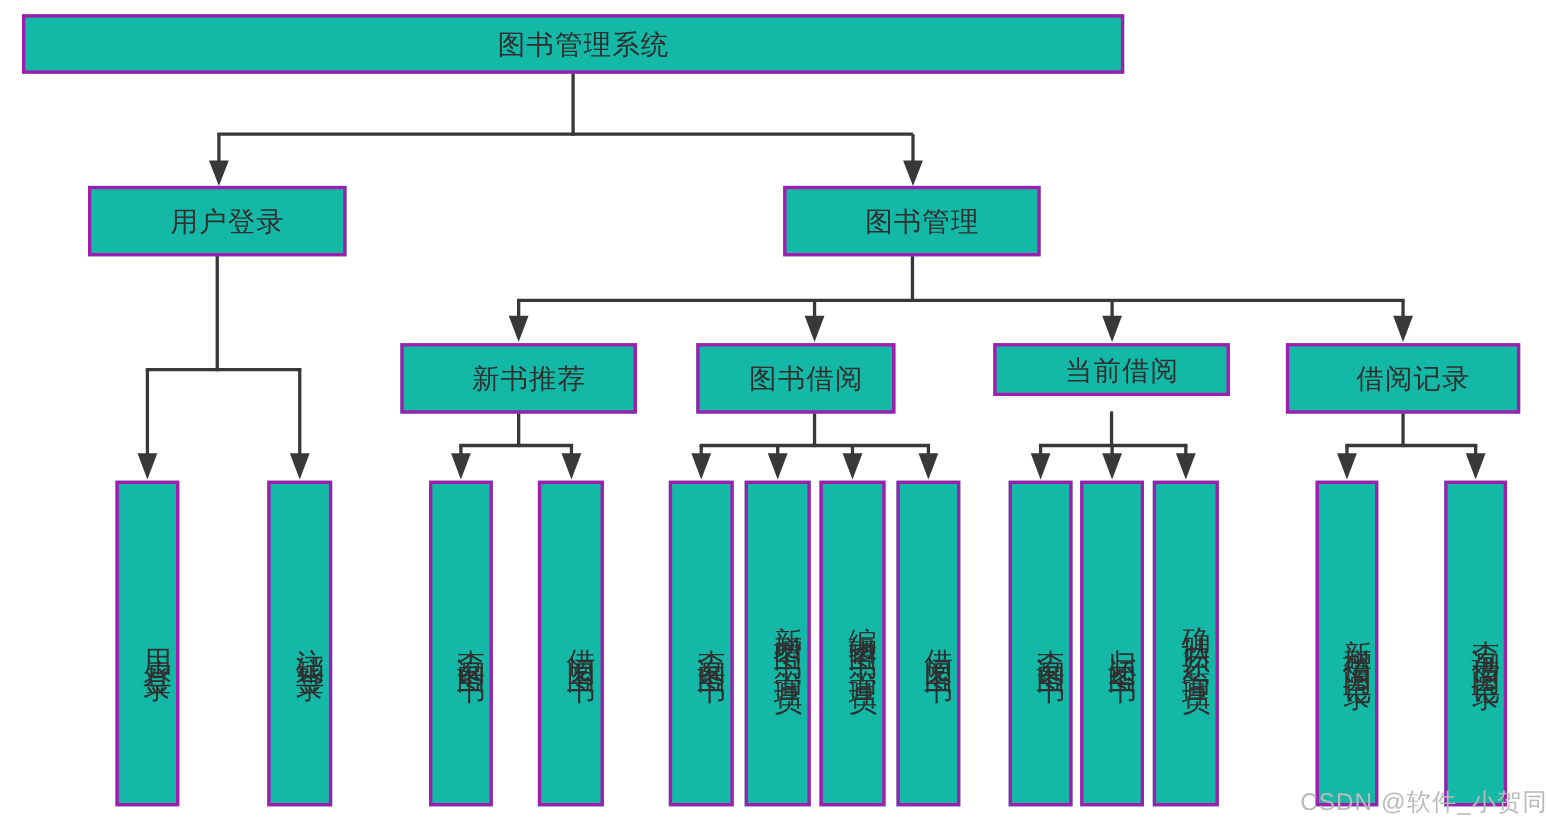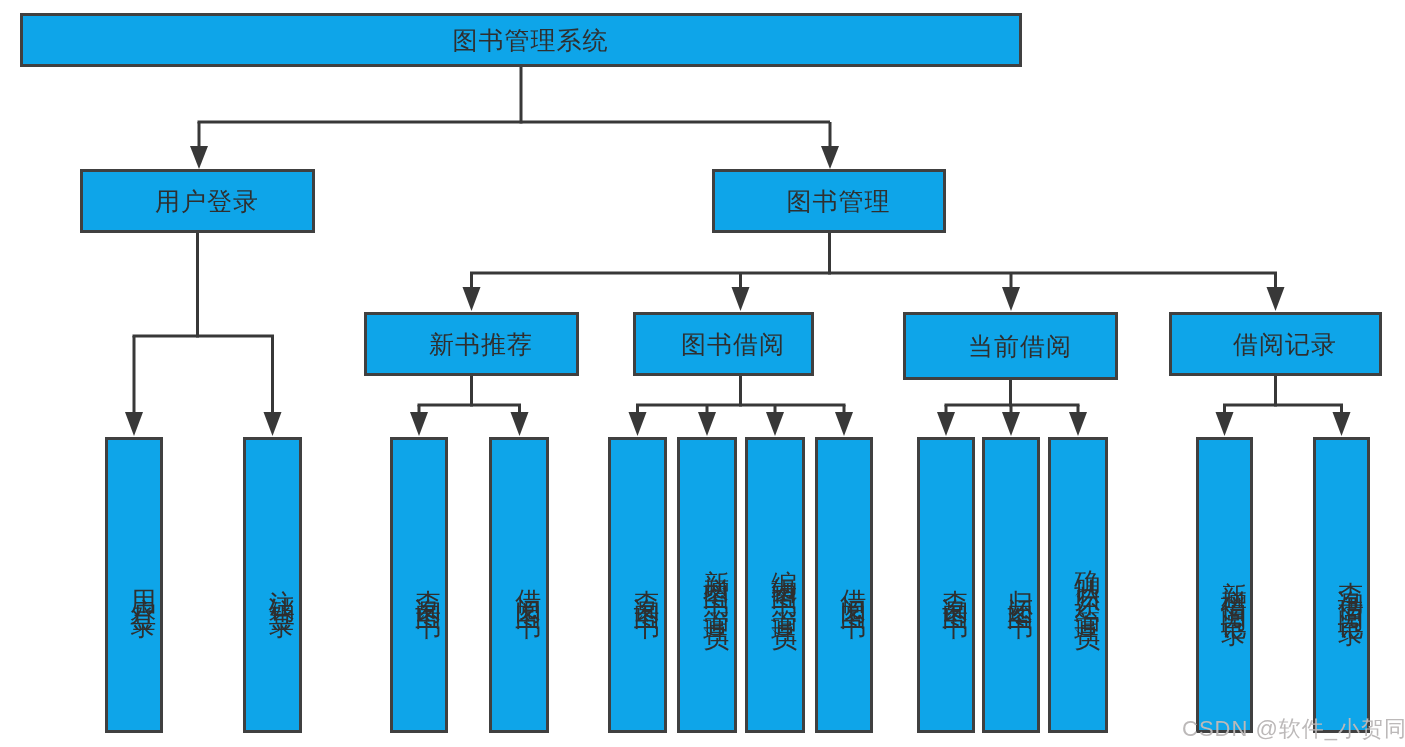--- a/index.html
+++ b/index.html
@@ -2,21 +2,21 @@
 <html><head>
 <meta charset="utf-8">
 <style>
   html,body{margin:0;padding:0;background:#ffffff;}
   .stage{
     position:relative;width:1405px;height:747px;background:#ffffff;overflow:hidden;
     font-family:"Liberation Sans","DejaVu Sans",sans-serif;color:#2f2f2f;
   }
   svg.connectors{position:absolute;left:0;top:0;width:1405px;height:747px;z-index:1;}
   .box{
-    position:absolute;box-sizing:border-box;border:3px solid #404040;background:#0ea5e9;
+    position:absolute;box-sizing:border-box;border:3px solid #a21caf;background:#14b8a6;
     display:flex;align-items:center;justify-content:center;z-index:2;padding-left:19px;
   }
   .hlabel{font-size:25px;letter-spacing:1px;white-space:nowrap;}
   .leaf span{
     writing-mode:vertical-rl;text-orientation:upright;
     font-size:26px;letter-spacing:8px;line-height:1.1;white-space:nowrap;
   }
   .watermark{
     position:absolute;left:1182px;top:714px;z-index:3;
     font-size:22px;color:#bcb9b9;letter-spacing:1px;white-space:nowrap;
@@ -115,21 +115,21 @@
   <div class="box" style="left:364px;top:312px;width:215px;height:64px">
     <span class="hlabel">新书推荐</span>
   </div>
 
   <div class="box" style="left:712px;top:169px;width:234px;height:64px">
     <span class="hlabel">图书管理</span>
   </div>
   <div class="box" style="left:633px;top:312px;width:181px;height:64px">
     <span class="hlabel">图书借阅</span>
   </div>
-  <div class="box" style="left:903px;top:312px;width:215px;height:68px">
+  <div class="box" style="left:903px;top:312px;width:215px;height:48px">
     <span class="hlabel">当前借阅</span>
   </div>
   <div class="box" style="left:1169px;top:312px;width:213px;height:64px">
     <span class="hlabel">借阅记录</span>
   </div>
 
   <div class="box leaf" style="left:105px;top:437px;width:58px;height:296px">
     <span>用户登录</span>
   </div>
   <div class="box leaf" style="left:243px;top:437px;width:59px;height:296px">

